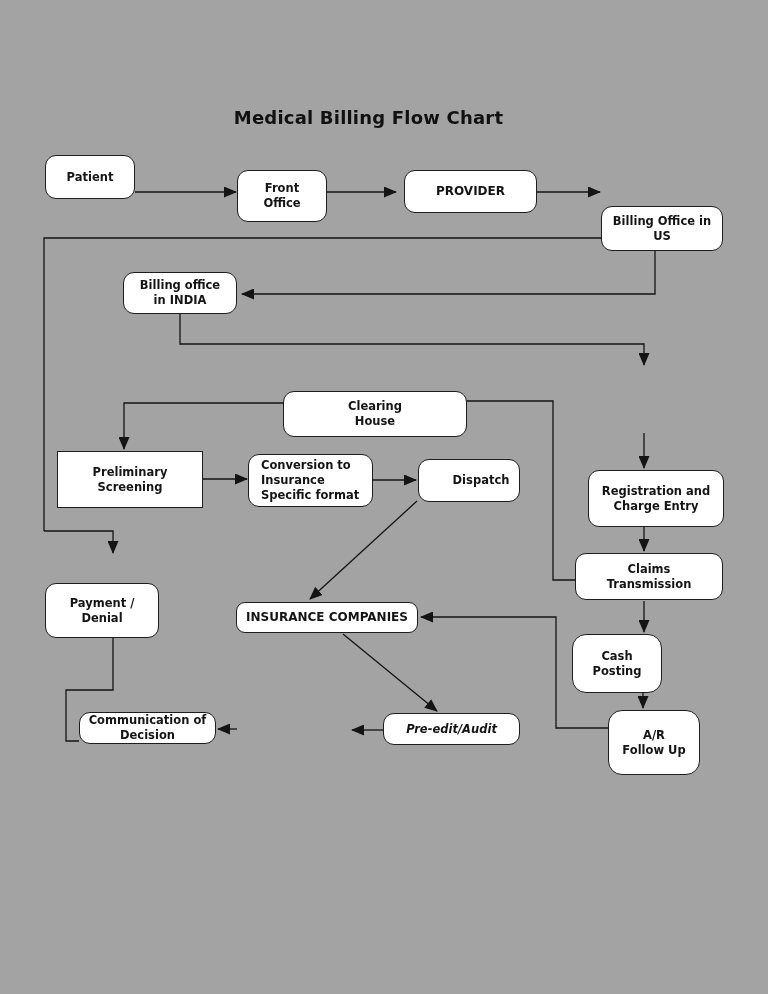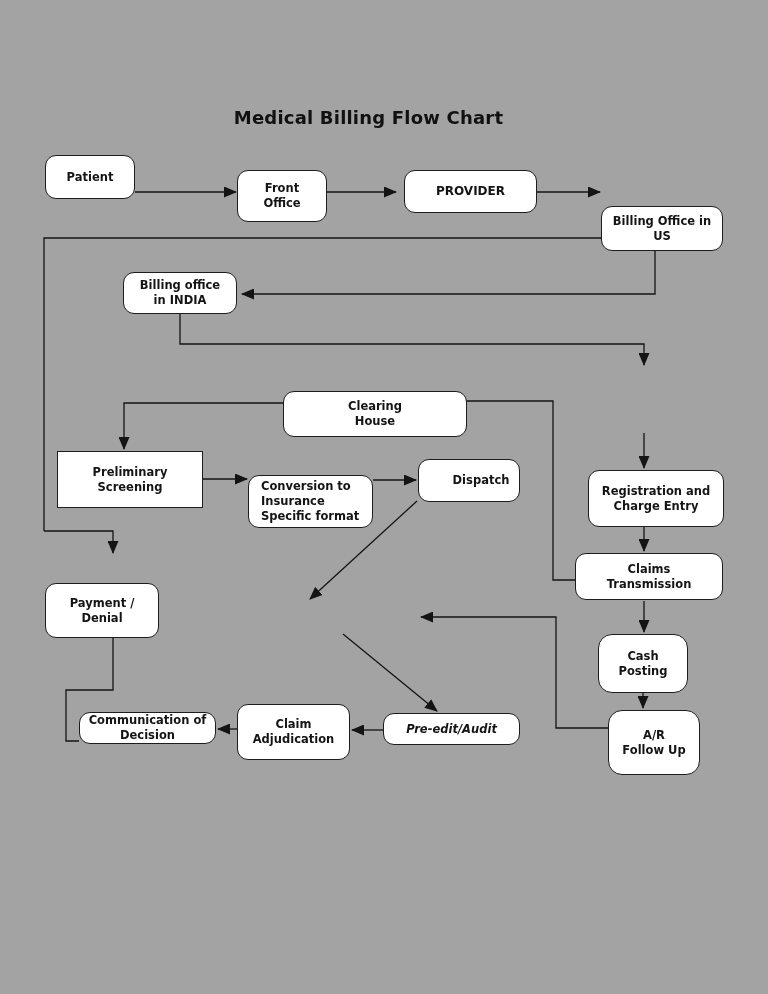--- a/index.html
+++ b/index.html
@@ -124,21 +124,21 @@
     <span>Clearing
 House</span>
   </div>
 
 
   <div class="node sharp" style="left:57px; top:451px; width:146px; height:57px;">
     <span>Preliminary
 Screening</span>
   </div>
 
-  <div class="node left-align" style="left:248px; top:454px; width:125px; height:53px;margin-top:21px;">
+  <div class="node left-align" style="left:248px; top:454px; width:125px; height:53px;">
     <span>Conversion to
 Insurance
 Specific format</span>
   </div>
 
   <div class="node" style="left:418px; top:459px; width:102px; height:43px;padding-left:24px;">
     <span>Dispatch</span>
   </div>
 
   <div class="node" style="left:588px; top:470px; width:136px; height:57px;">
@@ -149,35 +149,34 @@
   <div class="node" style="left:575px; top:553px; width:148px; height:47px;">
     <span>Claims
 Transmission</span>
   </div>
 
   <div class="node" style="left:45px; top:555px; width:114px; height:55px;margin-top:28px;">
     <span>Payment /
 Denial</span>
   </div>
 
+  <div class="node r9" style="left:236px; top:602px; width:182px; height:31px; font-size:12px;">
+    <span>INSURANCE COMPANIES</span>
+  </div>
 
-  <div class="node r14" style="left:598px; top:634px; width:90px; height:59px;">
+  <div class="node r14" style="left:572px; top:634px; width:90px; height:59px;">
     <span>Cash
 Posting</span>
   </div>
 
   <div class="node" style="left:79px; top:712px; width:137px; height:32px;">
     <span>Communication of
 Decision</span>
   </div>
 
-  <div class="node" style="left:237px; top:704px; width:113px; height:56px;">
-    <span>Claim
-Adjudication</span>
-  </div>
 
   <div class="node" style="left:383px; top:713px; width:137px; height:32px;font-style:italic;">
     <span>Pre-edit/Audit</span>
   </div>
 
   <div class="node r14" style="left:608px; top:710px; width:92px; height:65px;">
     <span>A/R
 Follow Up</span>
   </div>
 

